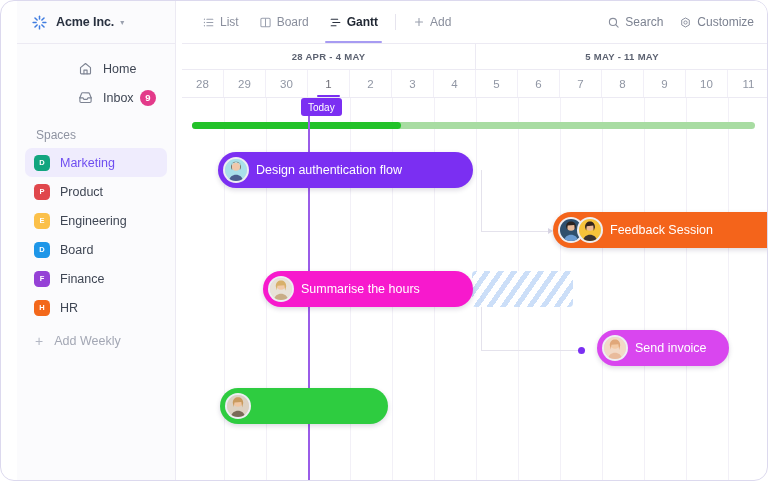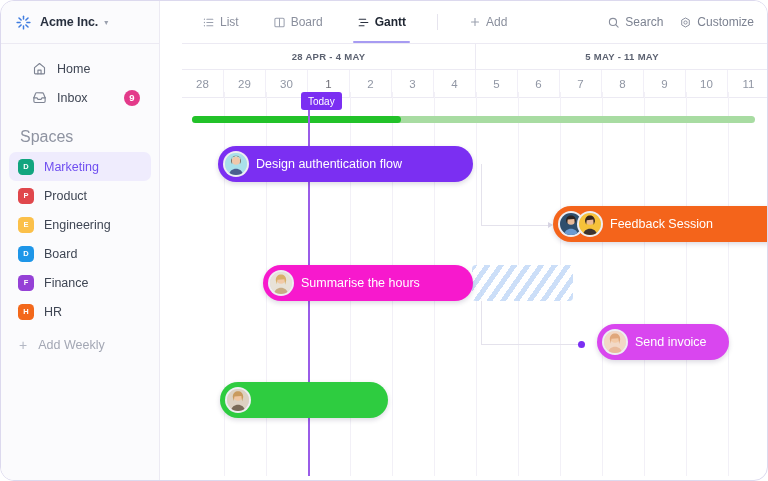--- a/index.html
+++ b/index.html
@@ -13,55 +13,55 @@
     position: relative;
     width: 768px; height: 481px;
     background: #ffffff;
     border: 1px solid #dcd9ee;
     border-radius: 14px;
     overflow: hidden;
   }
 
   
   .sidebar {
-    position: absolute; left: 0; top: 0;
+    position: absolute; left: 16px; top: 0;
     width: 159px; height: 481px;
     background: #fbfbfd;
     border-right: 1px solid #eceaf3;
   }
   .brand {
     display: flex; align-items: center; gap: 8px;
     height: 43px; padding: 0 14px;
     border-bottom: 1px solid #eceaf3;
   }
   .logo-mark { width: 17px; height: 17px; flex: none; display:block; }
   .brand-name {
     font-size: 12.5px; font-weight: bold; color: #28303f;
     letter-spacing: -0.1px;
   }
   .brand-chevron { font-size: 8px; color: #9aa0ae; margin-left: -2px; }
 
-  .nav { padding: 10px 10px 0 22px; }
+  .nav { padding: 10px 10px 0 22px; margin-left: 30px; }
   .nav-item {
     display: flex; align-items: center; gap: 10px;
     height: 29px; padding: 0 9px; border-radius: 7px;
     color: #3f4654; font-size: 12.5px; cursor: pointer;
     position: relative;
   }
   .nav-item svg { flex: none; }
   .badge {
     position: absolute; right: 9px;
     min-width: 16px; height: 16px; padding: 0 4px;
     border-radius: 9px; background: #e33a8a;
     color: #fff; font-size: 9.5px; font-weight: bold;
     display: flex; align-items: center; justify-content: center;
   }
 
   .section-title {
-    font-size: 16px; color: #8e93a1;
+    font-size: 12px; color: #8e93a1;
     padding: 16px 19px 6px 19px;
   }
 
   .space-item {
     display: flex; align-items: center; gap: 10px;
     height: 29px; margin: 0 8px; padding: 0 9px;
     border-radius: 7px; cursor: pointer;
     font-size: 12.5px; color: #3f4654;
   }
   .space-item.active {
@@ -80,21 +80,21 @@
   .plus-g { font-size: 14px; line-height: 1; color: #b3b7c4; }
 
   
   .header {
     position: absolute; left: 181px; top: 0;
     width: 586px; height: 43px;
     border-bottom: 1px solid #eceaf3;
     display: flex; align-items: center;
     background: #fff;
   }
-  .tabs { display: flex; align-items: center; gap: 18px; padding-left: 12px; }
+  .tabs { display: flex; align-items: center; gap: 4px; padding-left: 12px; }
   .tab {
     display: flex; align-items: center; gap: 5px;
     padding: 0 8px; height: 42px; cursor: pointer;
     font-size: 12px; color: #8a8f9d; position: relative;
   }
   .tab.active { color: #1f2632; font-weight: bold; }
   .tab.active::after {
     content: ""; position: absolute; left: 4px; right: 4px; bottom: 0;
     height: 2.5px; background: #a79bf2; border-radius: 2px;
   }
@@ -125,21 +125,21 @@
     display: flex; align-items: center; justify-content: center;
     font-size: 11.5px; color: #9096a4;
     border-right: 1px solid #f1eff7; position: relative;
   }
   .day-cell.today { color: #6f6f77; }
   .day-cell.today::after {
     content: ""; position: absolute; left: 9px; right: 9px; bottom: 0;
     height: 2.5px; background: #7a2ff2; border-radius: 2px;
   }
 
-  .grid-area { position: absolute; left: 0; top: 48px; width: 586px; height: 384px; }
+  .grid-area { position: absolute; left: 0; top: 54px; width: 586px; height: 384px; }
   .gridline {
     position: absolute; top: 0; bottom: 0; width: 1px; background: #f2f0f7;
   }
   .today-line {
     position: absolute; top: 0; bottom: 0; width: 1.5px;
     background: #9a5ce8;
   }
   .today-badge {
     position: absolute; top: 0; height: 18px; padding: 0 7px;
     background: #7b2ff2; color: #fff; font-size: 10px;

